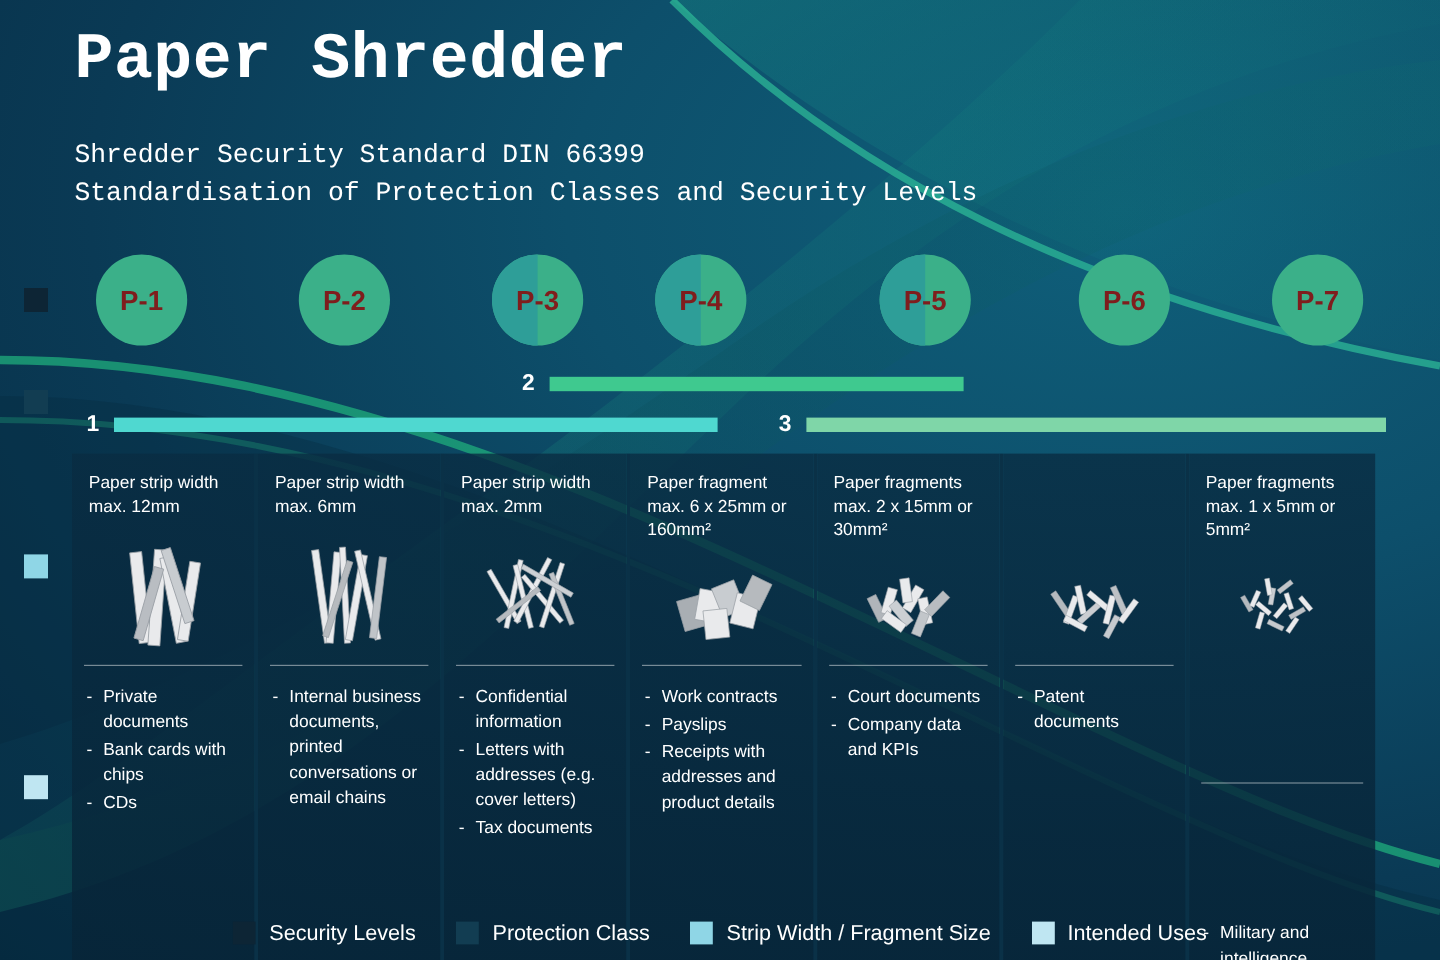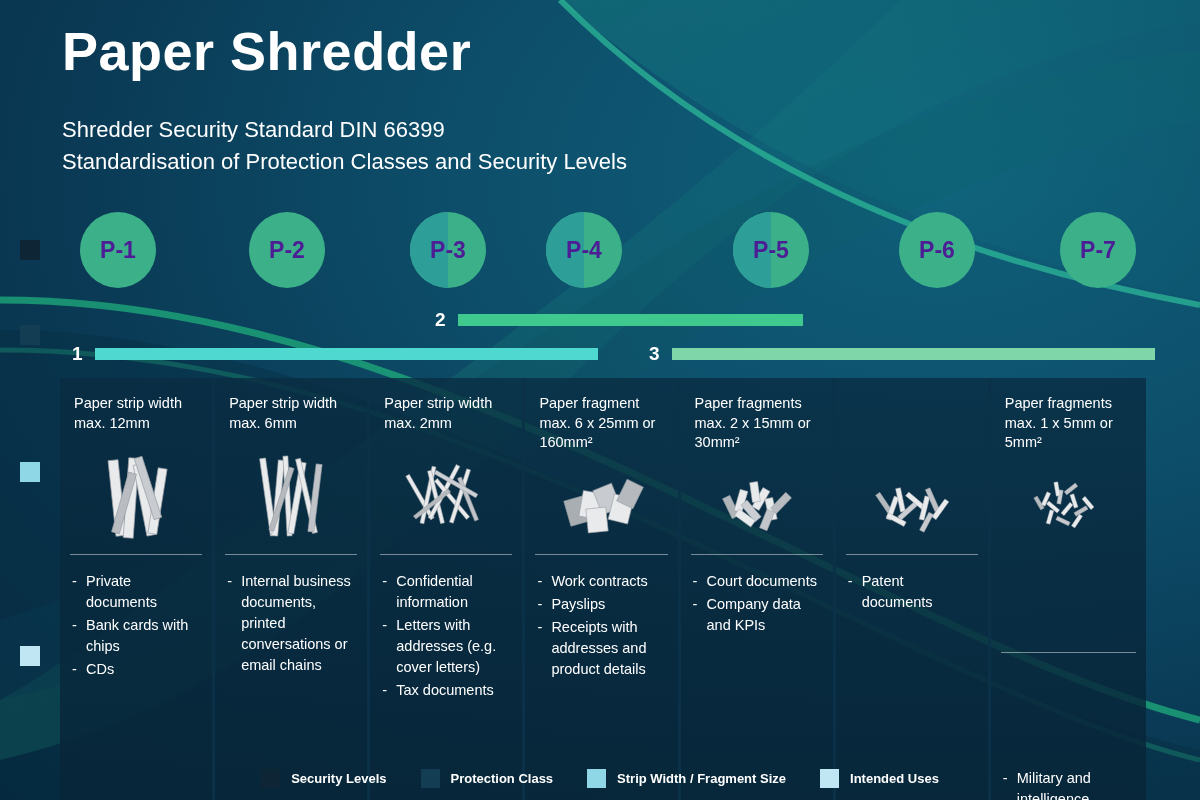--- a/index.html
+++ b/index.html
@@ -11,21 +11,21 @@
   #infographic {
     position: relative;
     width: 1200px; height: 800px;
     background: radial-gradient(ellipse at 78% 22%, #0f5f7a 0%, #0d4f6b 35%, #0a3a55 65%, #062a40 100%);
     color: #ffffff;
     overflow: hidden;
   }
   .bg-svg { position: absolute; inset: 0; width: 1200px; height: 800px; }
 
   
-  .header { position: absolute; left: 62px; top: 20px; z-index: 5; }
+  .header { position: absolute; left: 62px; top: 20px; z-index: 5; font-family: Liberation Mono, monospace; }
   .title {
     font-size: 54px;
     font-weight: bold;
     letter-spacing: 0.5px;
     line-height: 1.15;
     color: #ffffff;
   }
   .subtitle {
     margin-top: 32px;
     font-size: 22px;
@@ -42,21 +42,21 @@
   .marker.m4 { top: 646px; background: #bfe6f2; }
 
   
   .circles { position: absolute; left: 0; top: 212px; width: 1200px; height: 78px; z-index: 5; }
   .circle {
     position: absolute;
     width: 76px; height: 76px;
     border-radius: 50%;
     display: flex; align-items: center; justify-content: center;
     font-size: 23px; font-weight: bold;
-    color: #4c1d95;
+    color: #7f1d1d;
     background: #3bb089;
   }
   .circle .half {
     position: absolute; left: 0; top: 0;
     width: 38px; height: 76px;
     border-top-left-radius: 38px; border-bottom-left-radius: 38px;
     background: #2e9e98;
   }
   .circle span.lbl { position: relative; z-index: 2; }
 
@@ -102,21 +102,21 @@
 
   
   .legend {
     position: absolute; left: 0; bottom: 12px; width: 1200px;
     display: flex; justify-content: center; align-items: center;
     gap: 34px;
     z-index: 6;
   }
   .legend-item { display: flex; align-items: center; gap: 11px; }
   .legend-sq { width: 19px; height: 19px; }
-  .legend-label { font-size: 13px; font-weight: bold; color: #ffffff; }
+  .legend-label { font-size: 18px; font-weight: normal; color: #ffffff; }
 </style>
 </head>
 <body>
 
 <div id="infographic">
 
   <svg class="bg-svg" viewBox="0 0 1200 800" preserveAspectRatio="none">
     <defs>
       <linearGradient id="g1" x1="0" y1="0" x2="1" y2="1">
         <stop offset="0%" stop-color="#1aa08e" stop-opacity="0.55"></stop>

